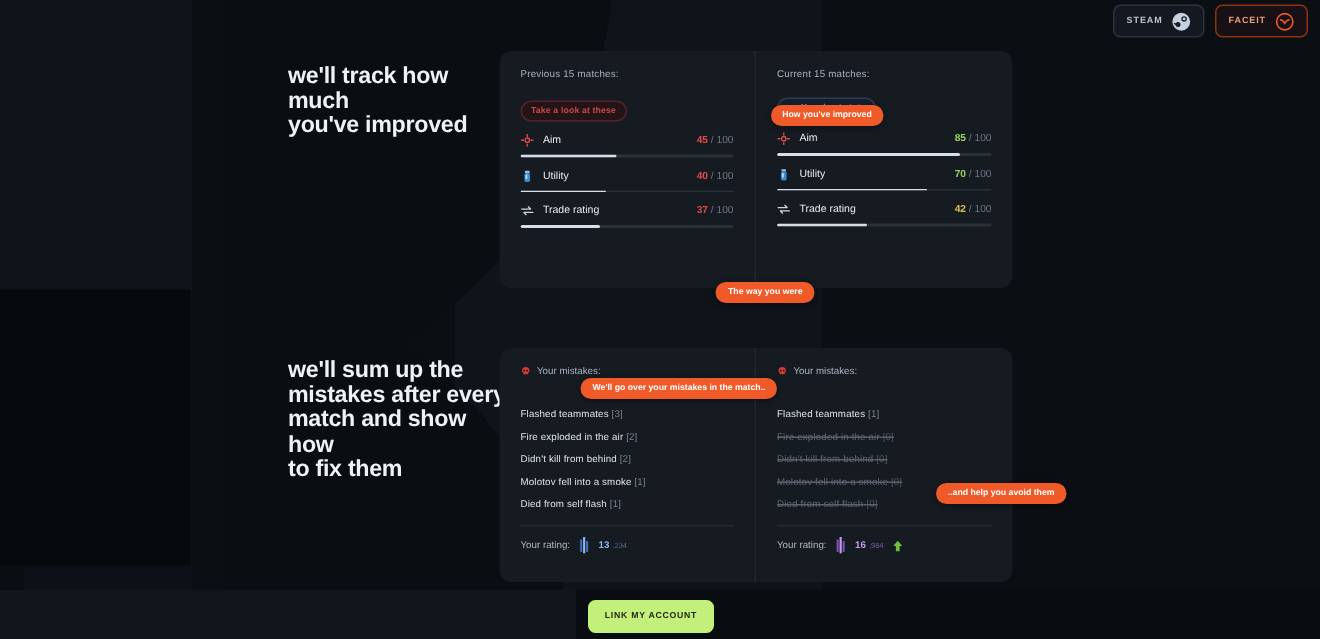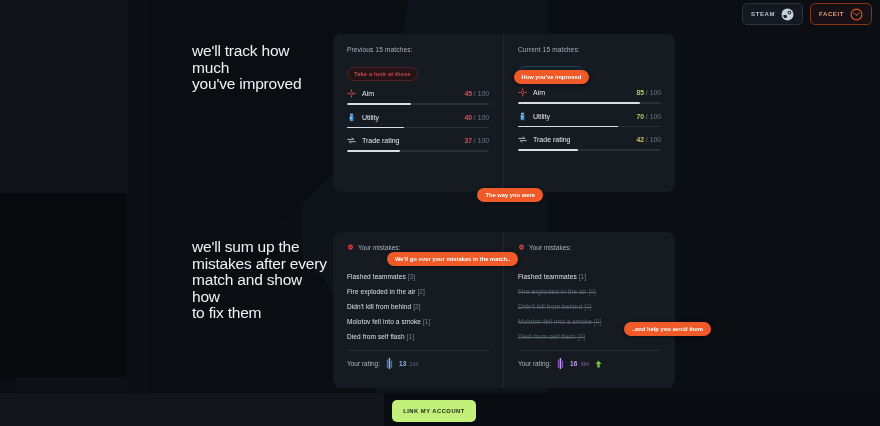--- a/index.html
+++ b/index.html
@@ -44,21 +44,21 @@
   .auth-steam { border: 1px solid #2b3240; color: #b9c2d0; background: #141820; }
   .auth-faceit { border: 1px solid #8a3410; color: #e8a07a; background: #171014; }
   .auth-ico { width: 13px; height: 13px; display: block; }
 
   
   .headline {
     position: absolute;
     color: #eef2f7;
     font-size: 15.5px;
     line-height: 16.5px;
-    font-weight: normal;
+    font-weight: bold;
     letter-spacing: -0.2px;
   }
   #headline-1 { left: 192px; top: 43px; }
   #headline-2 { left: 192px; top: 239px; }
 
   
   .panel {
     position: absolute;
     background: #161b22;
     border-radius: 8px;

